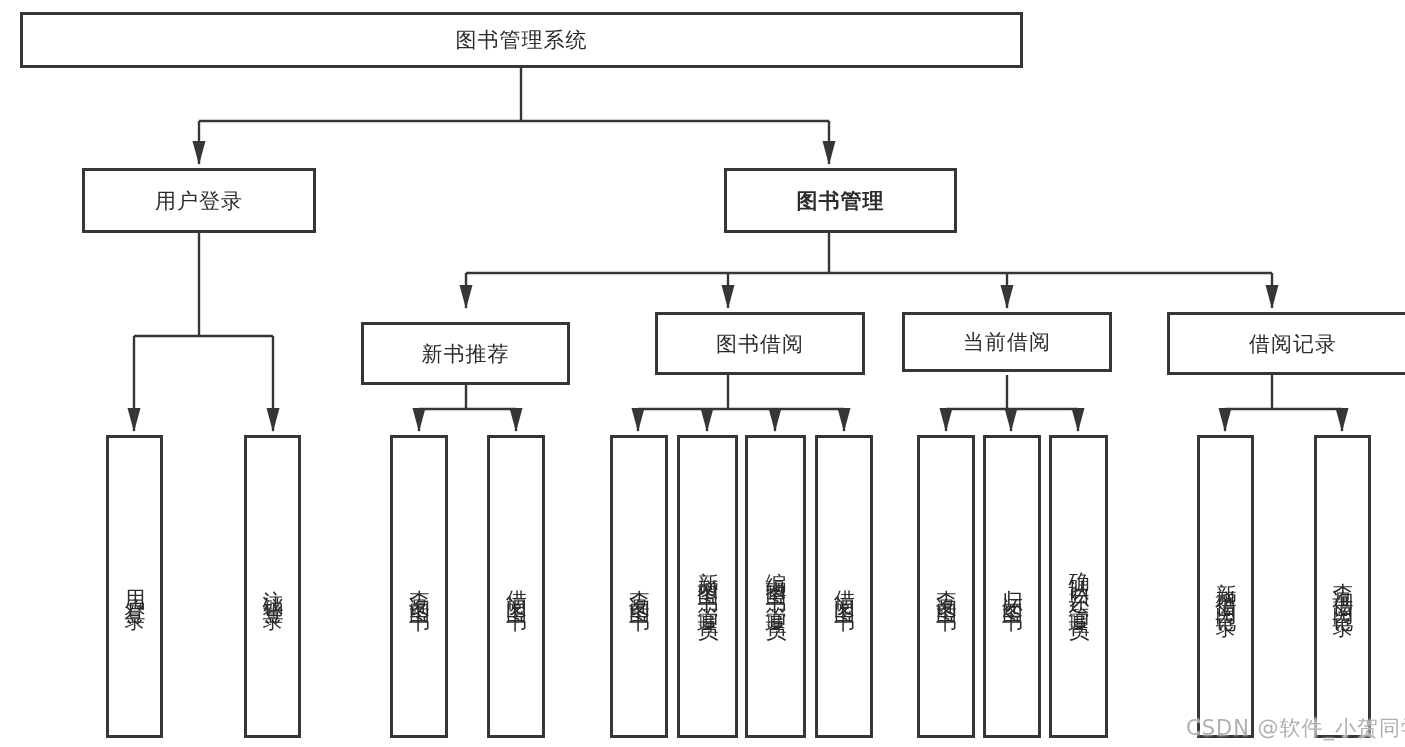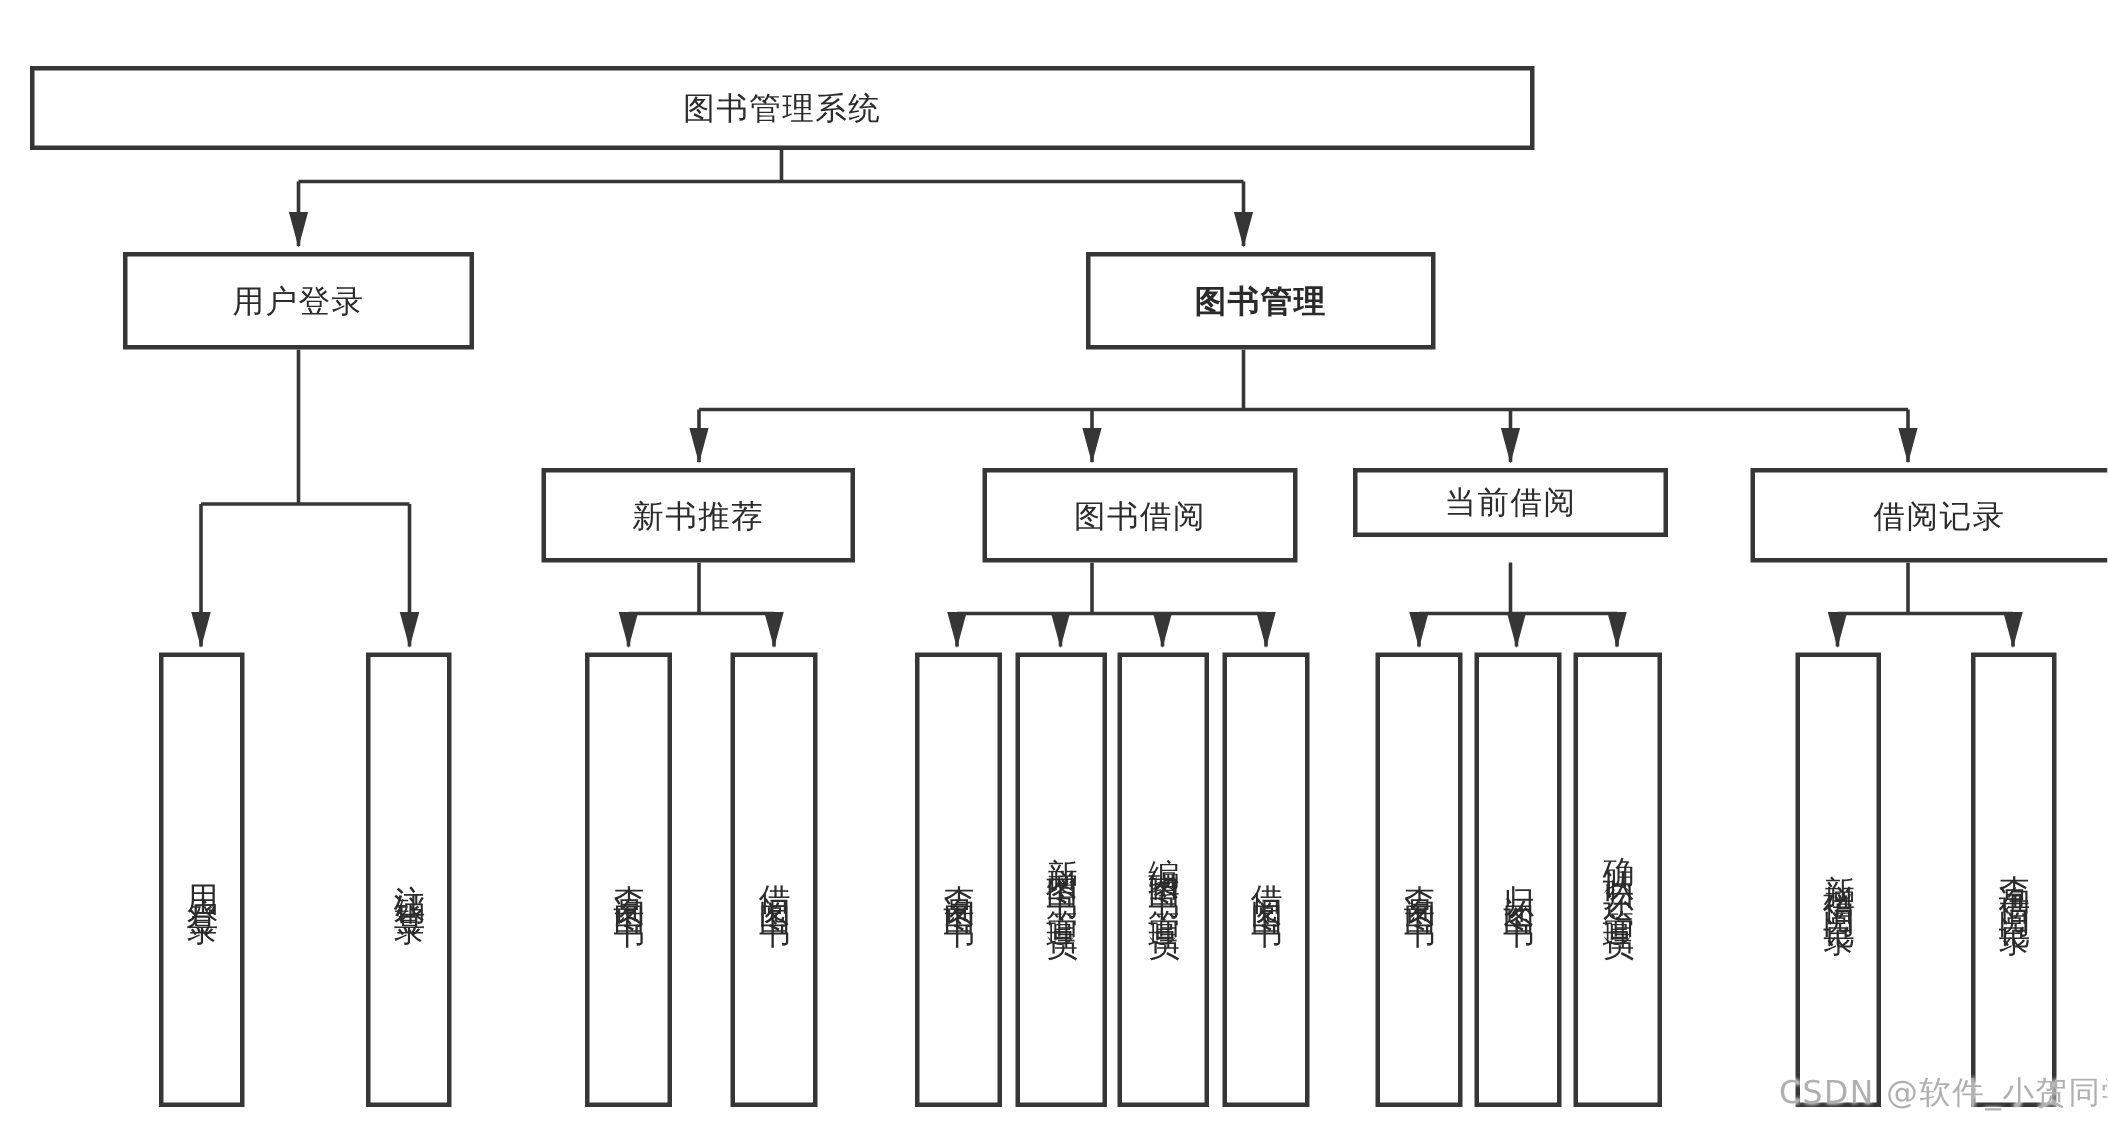--- a/index.html
+++ b/index.html
@@ -31,26 +31,26 @@
     text-align: center;
     z-index: 2;
   }
   .vbox {
     writing-mode: vertical-rl;
     letter-spacing: 7px;
     line-height: 1.0;
     font-size: 21px;
   }
   
-  .n-root           { left: 20px;  top: 12px;  width: 1003px; height: 56px; margin-top: 32px; }
+  .n-root           { left: 20px;  top: 12px;  width: 1003px; height: 56px; }
   .n-user-login     { left: 82px;  top: 168px; width: 234px;  height: 65px; }
   .n-book-mgmt      { left: 724px; top: 168px; width: 233px;  height: 65px; font-weight: bold; }
-  .n-new-book-rec   { left: 361px; top: 312px; width: 209px;  height: 63px; }
+  .n-new-book-rec   { left: 361px; top: 322px; width: 209px;  height: 63px; }
   .n-book-borrow    { left: 623px; top: 312px; width: 210px;  height: 63px; margin-left: 32px; }
-  .n-current-borrow { left: 902px; top: 312px; width: 210px;  height: 46px; }
+  .n-current-borrow { left: 902px; top: 312px; width: 210px;  height: 60px; }
   .n-borrow-record  { left: 1167px;top: 312px; width: 252px;  height: 63px; }
   
   .leaf { top: 435px; height: 303px; }
   .n-leaf-user-login { left: 106px;  width: 57px; }
   .n-leaf-logout     { left: 244px;  width: 57px; }
   .n-nb-query        { left: 390px;  width: 58px; }
   .n-nb-borrow       { left: 487px;  width: 58px; }
   .n-bb-query        { left: 610px;  width: 58px; }
   .n-bb-add          { left: 677px;  width: 61px; }
   .n-bb-edit         { left: 745px;  width: 61px; }

